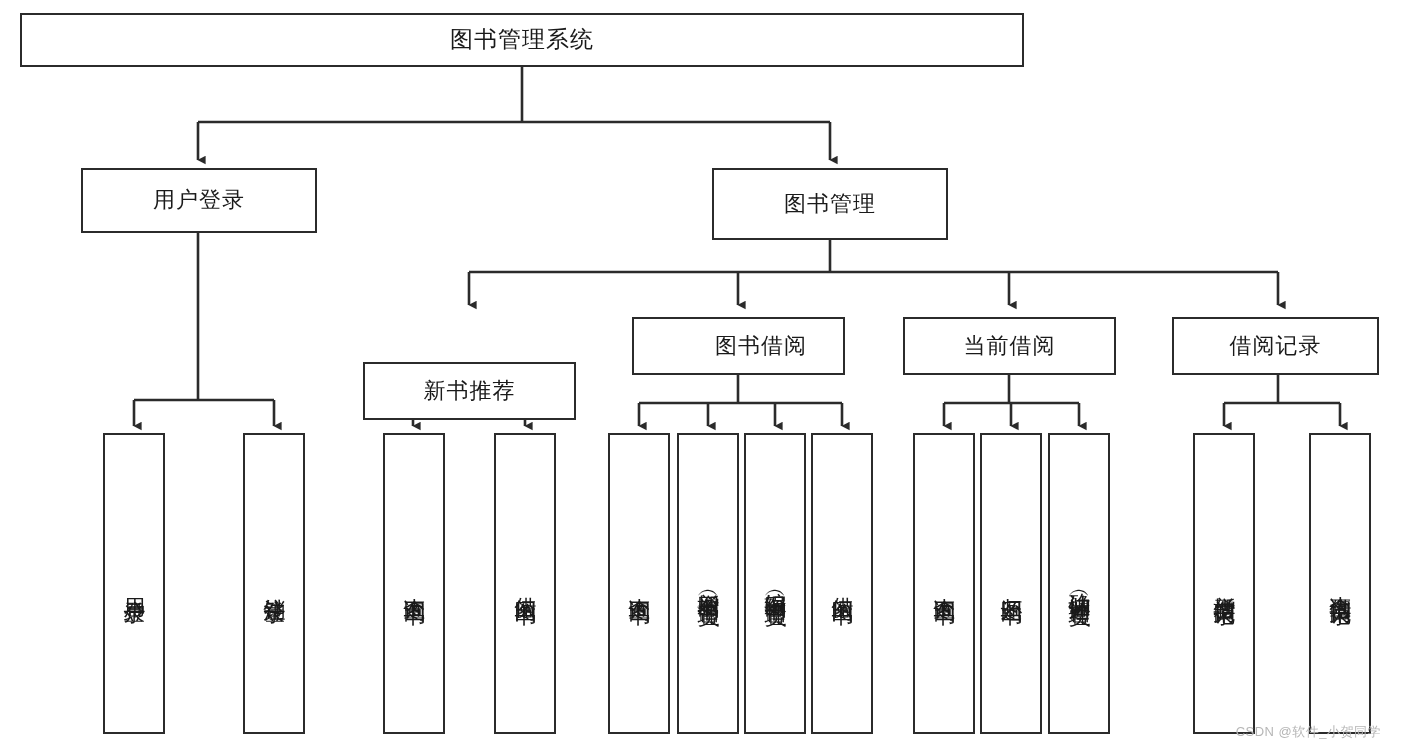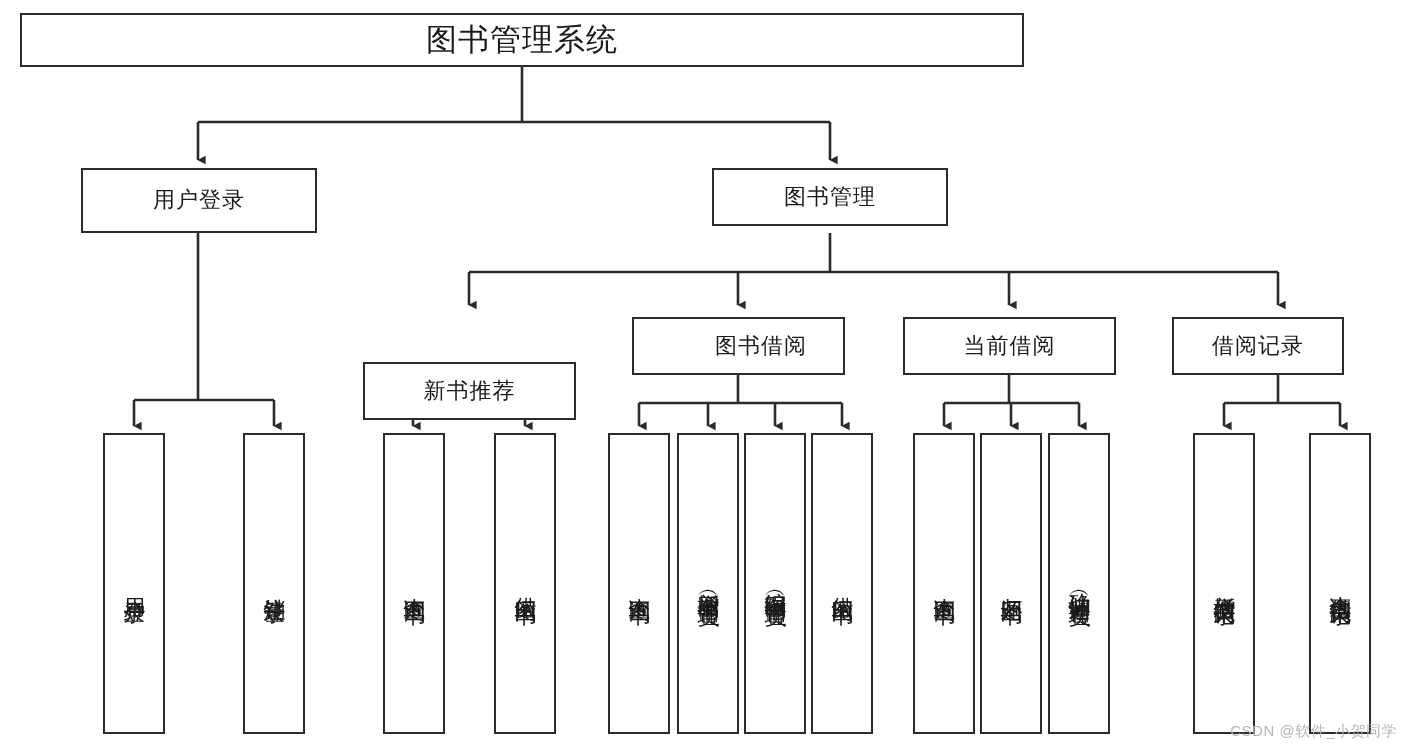--- a/index.html
+++ b/index.html
@@ -2,26 +2,26 @@
 <html><head>
 <meta charset="utf-8">
 <style>
   html,body{margin:0;padding:0;background:#ffffff;}
   body{width:1405px;height:747px;overflow:hidden;font-family:"Liberation Sans","DejaVu Sans",sans-serif;}
   #diagram{position:relative;width:1405px;height:747px;background:#fff;}
   svg.lines{position:absolute;left:0;top:0;width:1405px;height:747px;pointer-events:none;}
   .node{position:absolute;box-sizing:border-box;border:2.5px solid #2b2b2b;background:#ffffff;
         display:flex;align-items:center;justify-content:center;color:#1a1a1a;}
   .node.h{font-size:22px;line-height:1.1;letter-spacing:1px;}
-  .node.root{font-size:31px;text-align:center;}
+  .node.root{font-size:23px;text-align:center;}
   .leaf{position:absolute;box-sizing:border-box;border:2.5px solid #2b2b2b;background:#ffffff;
         display:flex;align-items:center;justify-content:center;overflow:hidden;}
   .vtext{writing-mode:vertical-rl;text-orientation:upright;font-size:22px;line-height:1.22;
          letter-spacing:2px;color:#1a1a1a;white-space:nowrap;}
-  .watermark{position:absolute;right:8px;bottom:6px;font-size:15px;color:#b6b6b6;
+  .watermark{position:absolute;right:24px;bottom:6px;font-size:13px;color:#b6b6b6;
              letter-spacing:0.5px;white-space:nowrap;}
 </style>
 </head>
 <body>
 
 <div id="diagram">
 
   <svg class="lines" viewBox="0 0 1405 747">
     <defs>
       <marker id="arrowhead" markerWidth="10" markerHeight="10" refX="4.2" refY="7.6" orient="auto" markerUnits="userSpaceOnUse">
@@ -72,34 +72,34 @@
     </g>
   </svg>
 
   <div class="node h root" style="left:20px;top:13px;width:1004px;height:54px;">
     <span>图书管理系统</span>
   </div>
 
   <div class="node h" style="left:81px;top:168px;width:236px;height:65px;">
     <span>用户登录</span>
   </div>
-  <div class="node h" style="left:712px;top:168px;width:236px;height:58px;">
+  <div class="node h" style="left:712px;top:168px;width:236px;height:72px;">
     <span>图书管理</span>
   </div>
 
   <div class="node h" style="left:363px;top:317px;width:213px;height:58px;margin-top:45px;">
     <span>新书推荐</span>
   </div>
   <div class="node h" style="left:632px;top:317px;width:213px;height:58px;padding-left:45px;">
     <span>图书借阅</span>
   </div>
   <div class="node h" style="left:903px;top:317px;width:213px;height:58px;justify-content:center;">
     <span>当前借阅</span>
   </div>
-  <div class="node h" style="left:1172px;top:317px;width:172px;height:58px;">
+  <div class="node h" style="left:1172px;top:317px;width:207px;height:58px;">
     <span>借阅记录</span>
   </div>
 
   <div class="leaf" style="left:103px;top:433px;width:62px;height:301px;">
     <span class="vtext">用户登录</span>
   </div>
   <div class="leaf" style="left:243px;top:433px;width:62px;height:301px;">
     <span class="vtext">注销登录</span>
   </div>
 

